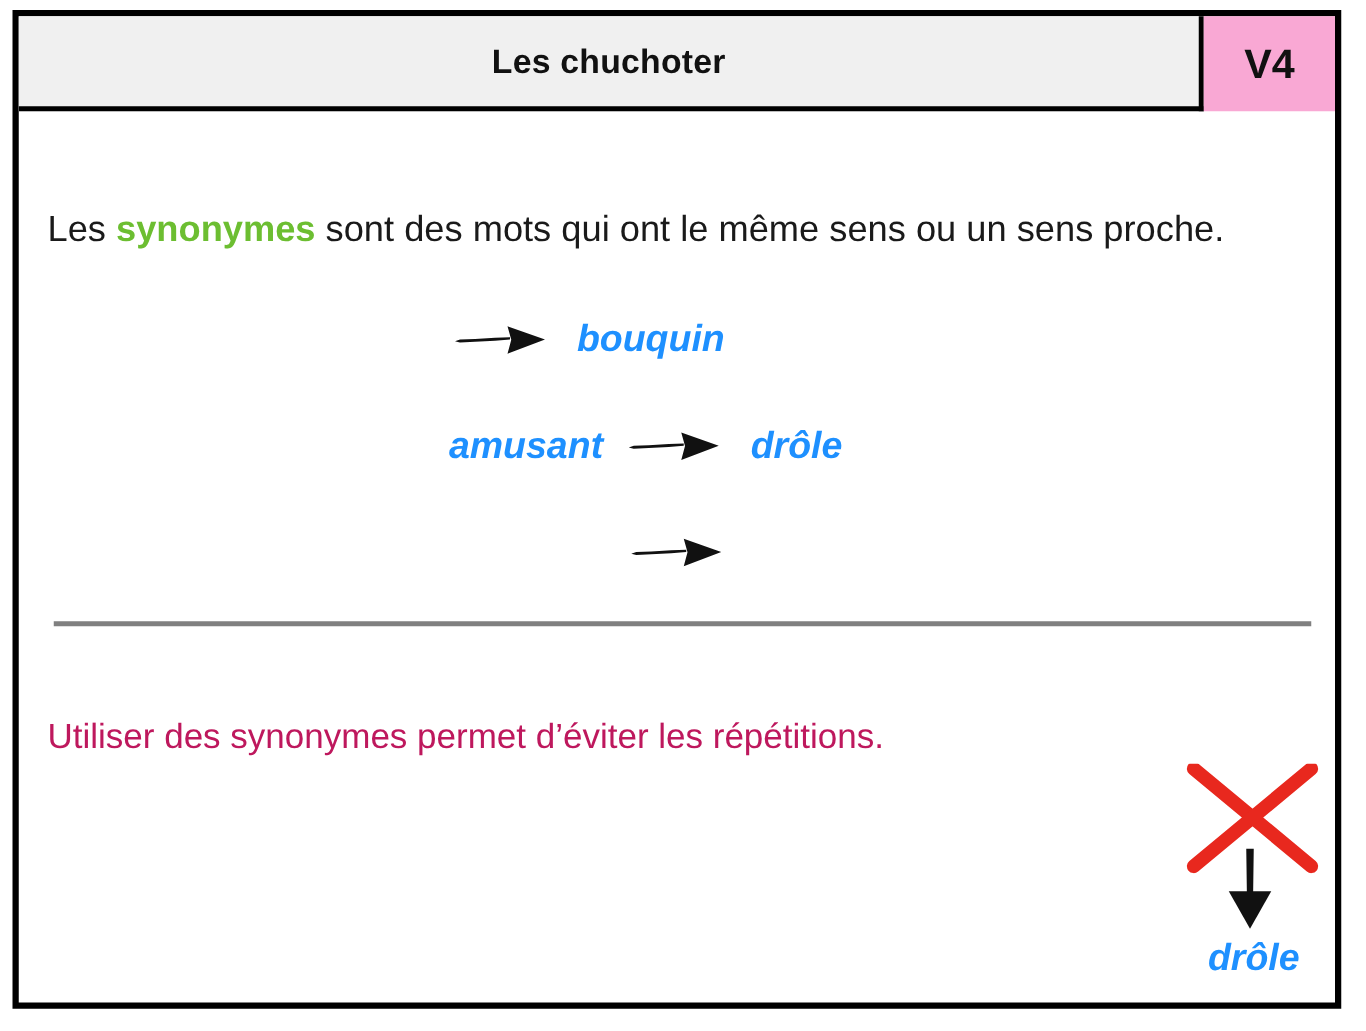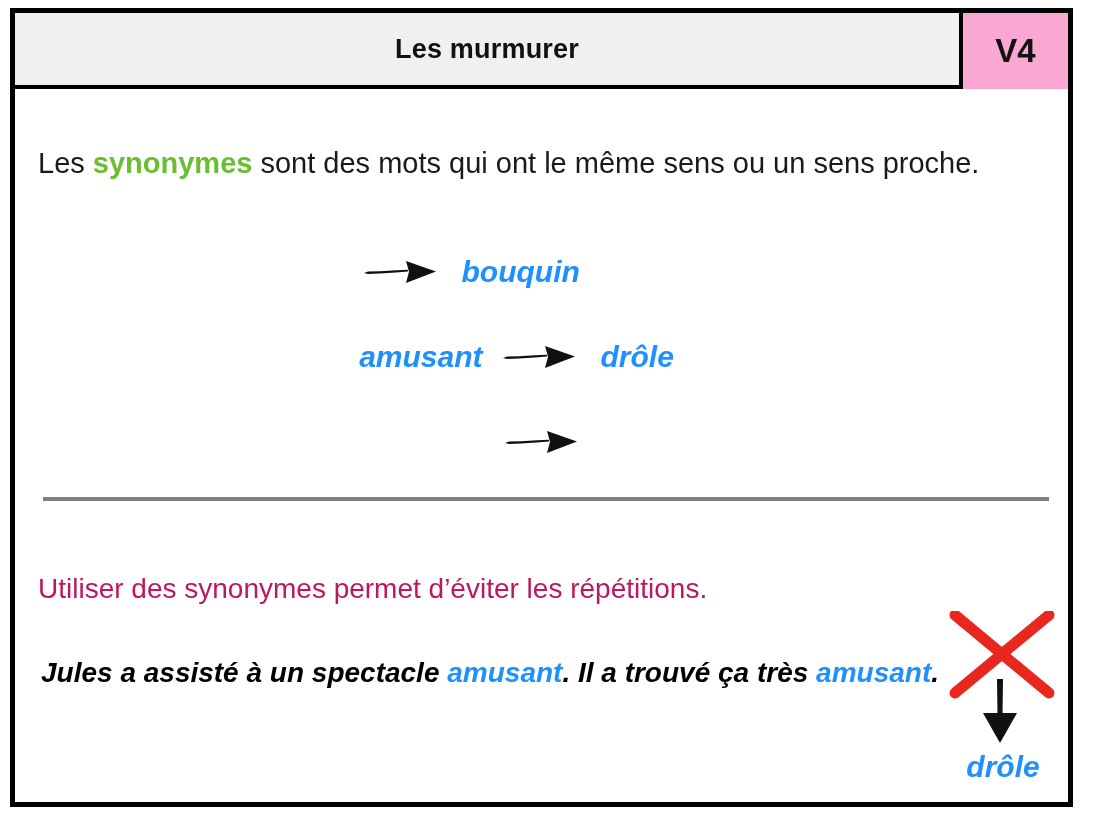--- a/index.html
+++ b/index.html
@@ -73,21 +73,21 @@
     position: absolute;
     left: 0;
     top: 76px;
     right: 0;
     bottom: 0;
   }
 
   .definition {
     position: absolute;
     left: 23px;
-    top: 25px;
+    top: 46px;
     width: 1000px;
     font-size: 29px;
     line-height: 1.42;
     color: #1a1a1a;
     font-stretch: condensed;
     text-align: justify;
   }
   .definition .kw {
     color: #6cbe31;
     font-weight: bold;
@@ -201,21 +201,21 @@
     color: #1e90ff;
   }
 </style>
 </head>
 <body>
 
 <div id="lesson-card">
 
   <div id="header-bar">
     <div id="title-box">
-      <span id="title-text">Les murmurer</span>
+      <span id="title-text">Les chuchoter</span>
     </div>
     <div id="code-box">
       <span id="code-text">V4</span>
     </div>
   </div>
 
   <div id="card-body">
 
     <p class="definition"><span>Les </span><span class="kw">synonymes</span><span> sont des mots qui ont le même sens ou un sens proche.</span></p>
 
@@ -244,21 +244,20 @@
           <polygon points="44,6 74,16.5 44,28 47,16.8" fill="#111111"></polygon>
         </svg>
       </div>
 
     </div>
 
     <div id="divider"></div>
 
     <p id="usage-note">Utiliser des synonymes permet d’éviter les répétitions.</p>
 
-    <p id="example-sentence"><span>Jules a assisté à un spectacle </span><span class="syn">amusant</span><span>. Il a trouvé ça très </span><span class="struck">amusant</span><span>.</span></p>
 
     <svg id="cross-out" viewBox="0 0 115 88">
       <path d="M10 4 L104 82" stroke="#E8281E" stroke-width="11" stroke-linecap="round" fill="none"></path>
       <path d="M104 4 L10 82" stroke="#E8281E" stroke-width="11" stroke-linecap="round" fill="none"></path>
     </svg>
 
     <svg id="down-arrow" viewBox="0 0 46 68">
       <path d="M20 2 L26 2 L25.5 38 L30 38 L23 38 L16 38 L20.5 38 Z" fill="#111111"></path>
       <polygon points="6,36 40,36 23,66" fill="#111111"></polygon>
     </svg>

